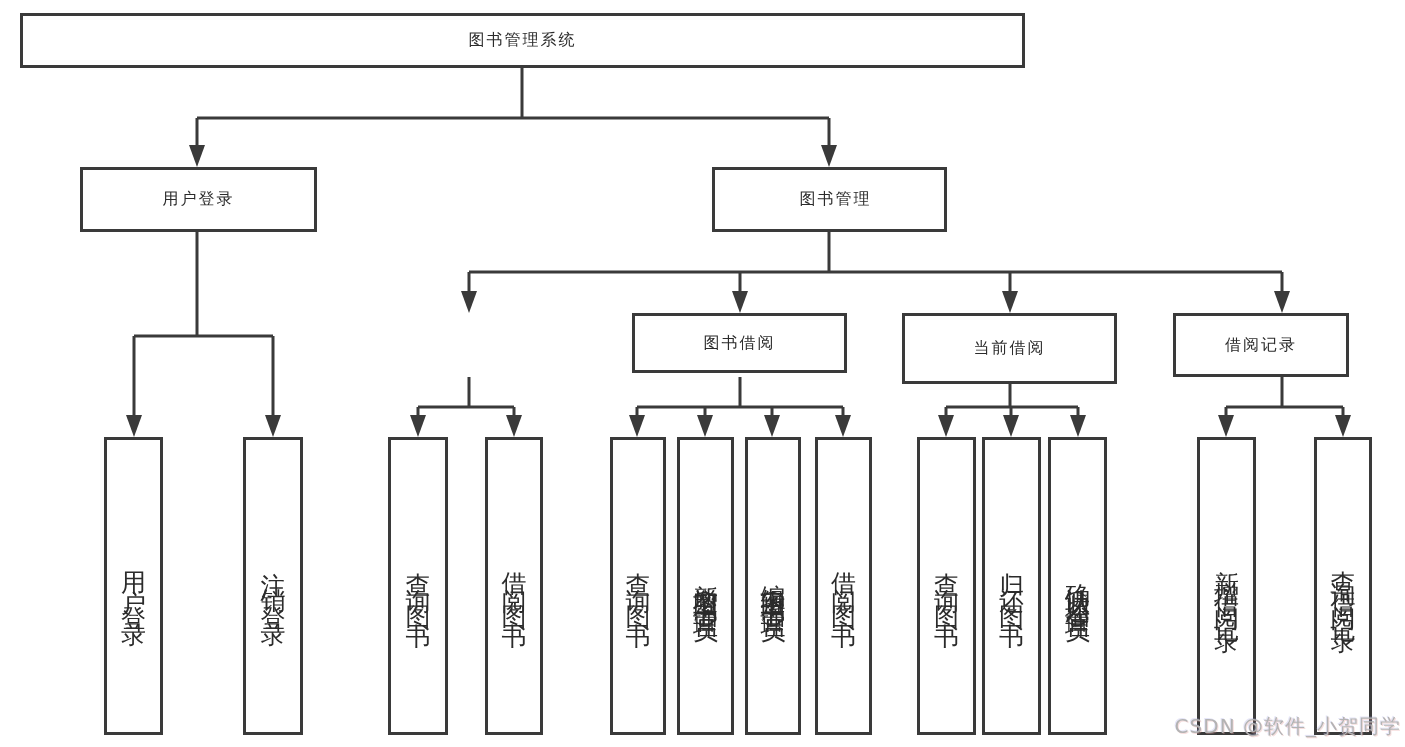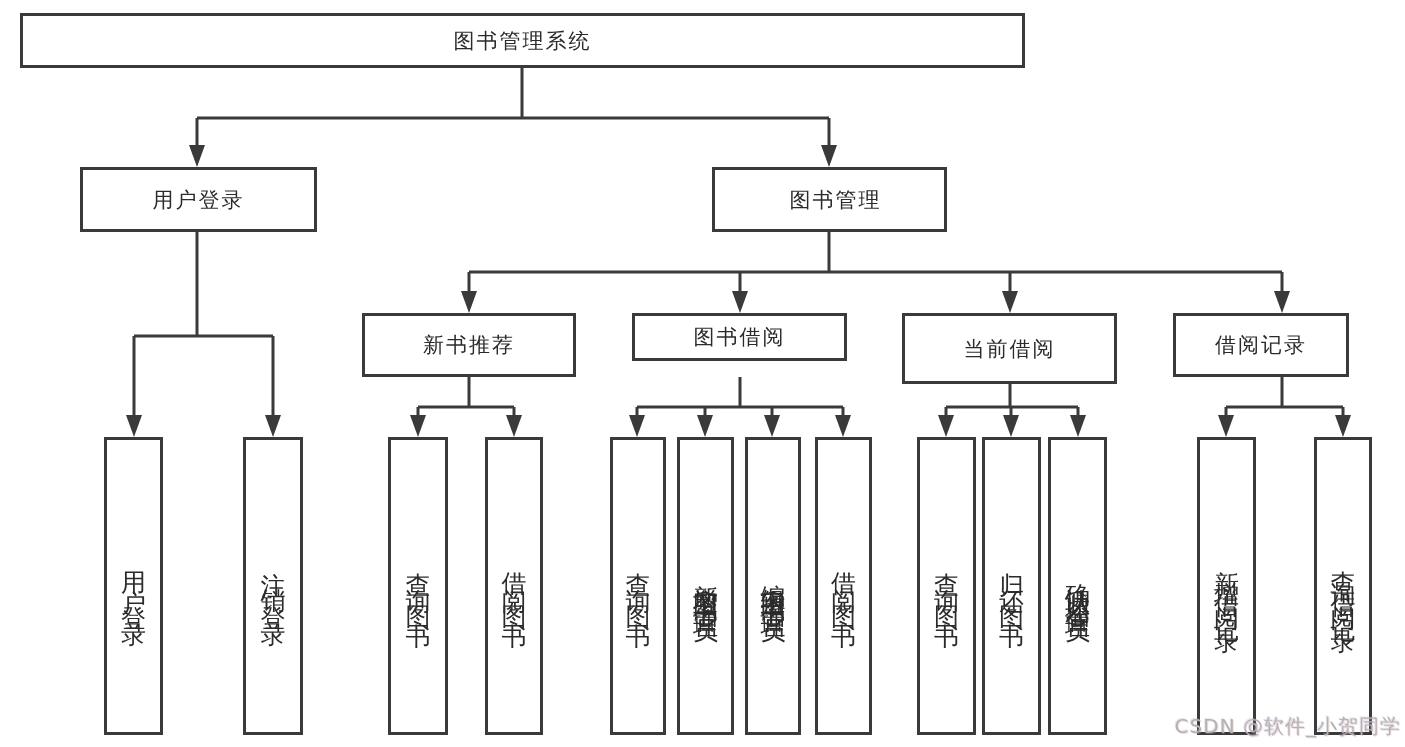--- a/index.html
+++ b/index.html
@@ -26,21 +26,21 @@
     box-sizing: border-box;
     border: 3px solid #3a3a3a;
     background: #ffffff;
     display: flex;
     align-items: center;
     justify-content: center;
     z-index: 2;
     color: #2b2b2b;
   }
   .box.h span {
-    font-size: 21px;
+    font-size: 16px;
     letter-spacing: 2px;
     white-space: nowrap;
   }
   .box.v {
     top: 437px;
     height: 298px;
   }
   .vtext {
     writing-mode: vertical-rl;
     text-orientation: mixed;
@@ -119,24 +119,21 @@
     <span>图书管理系统</span>
   </div>
 
   <div class="box h" style="left:80px; top:167px; width:237px; height:65px;">
     <span>用户登录</span>
   </div>
   <div class="box h" style="left:712px; top:167px; width:235px; height:65px;padding-left:12px;">
     <span>图书管理</span>
   </div>
 
-  <div class="box h" style="left:362px; top:313px; width:214px; height:64px;">
-    <span>新书推荐</span>
-  </div>
-  <div class="box h" style="left:632px; top:313px; width:215px; height:48px;">
+  <div class="box h" style="left:632px; top:313px; width:215px; height:60px;">
     <span>图书借阅</span>
   </div>
   <div class="box h" style="left:902px; top:313px; width:215px; height:71px;">
     <span>当前借阅</span>
   </div>
   <div class="box h" style="left:1173px; top:313px; width:176px; height:64px;">
     <span>借阅记录</span>
   </div>
 
   <div class="box v" style="left:104px; width:59px;">

